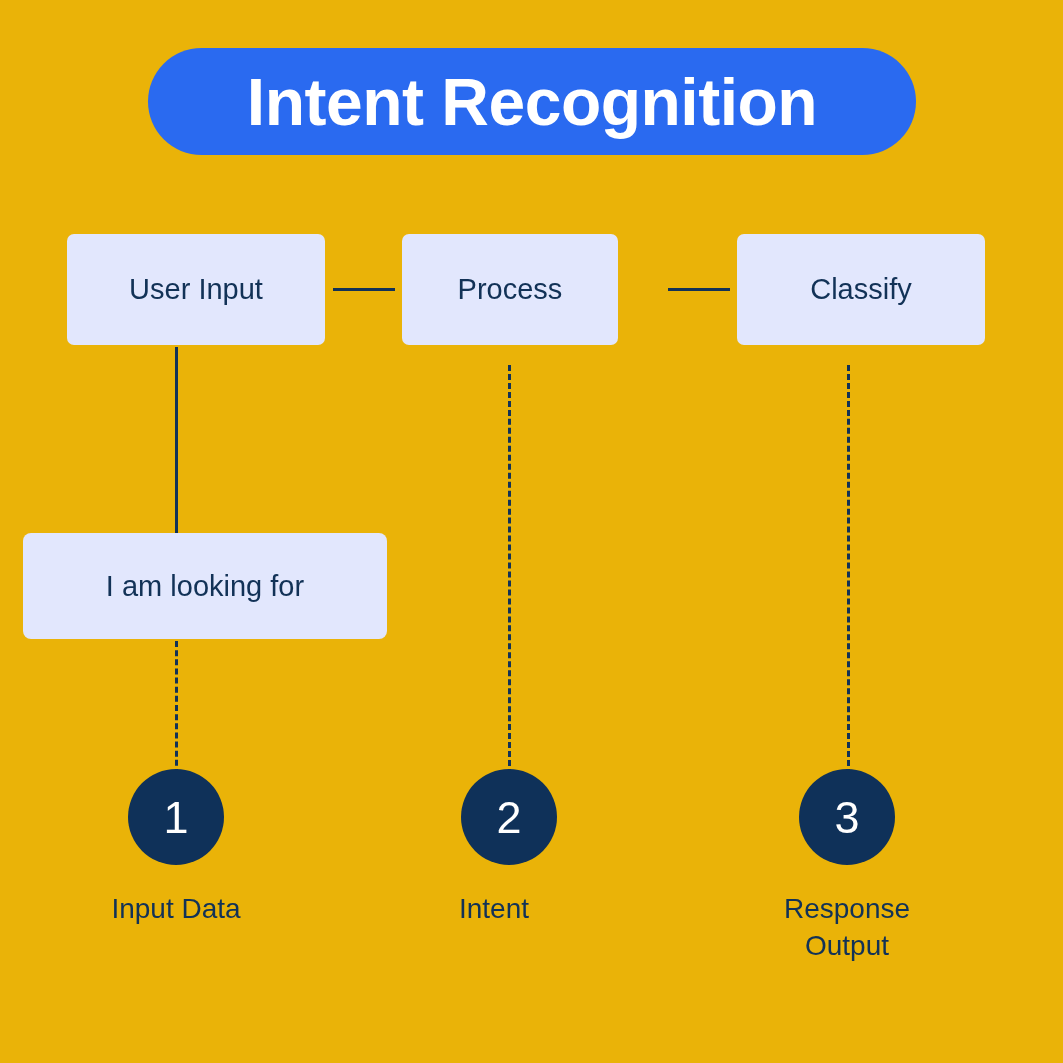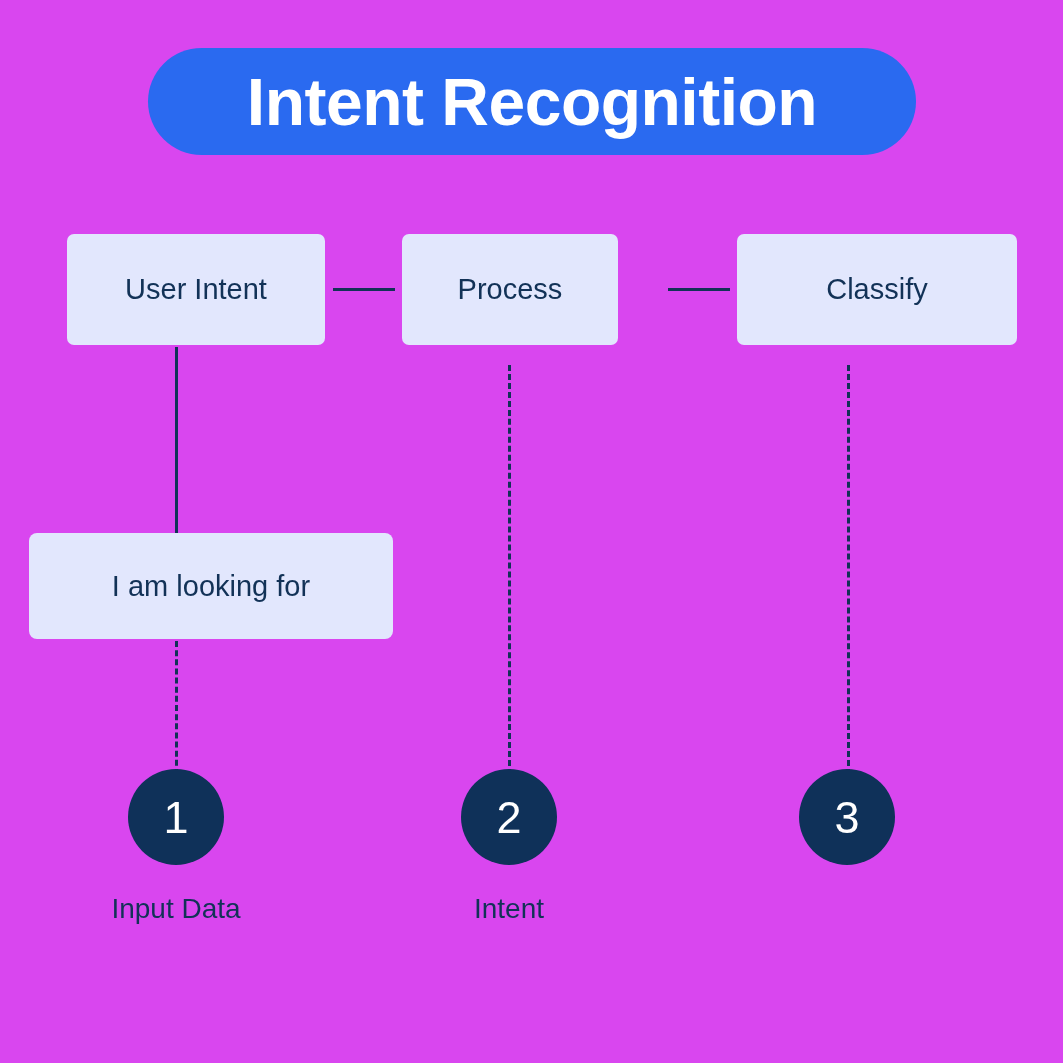--- a/index.html
+++ b/index.html
@@ -8,21 +8,21 @@
     background: #ffffff;
   }
   body {
     font-family: "Liberation Sans", sans-serif;
     -webkit-font-smoothing: antialiased;
   }
   #canvas {
     position: relative;
     width: 1063px;
     height: 1063px;
-    background: #d946ef;
+    background: #eab308;
     overflow: hidden;
   }
 
   
   .title-pill {
     position: absolute;
     left: 148px;
     top: 48px;
     width: 768px;
     height: 107px;
@@ -53,21 +53,21 @@
   }
   .stage-label {
     color: #123257;
     font-size: 29px;
     font-weight: 400;
     line-height: 1.1;
     white-space: nowrap;
   }
   #box-user-input { left: 67px;  top: 234px; width: 258px; }
   #box-process    { left: 402px; top: 234px; width: 216px; }
-  #box-classify   { left: 737px; top: 234px; width: 280px; }
+  #box-classify   { left: 737px; top: 234px; width: 248px; }
 
   
   .h-connector {
     position: absolute;
     height: 3px;
     background: #123257;
     top: 288px;
   }
   #conn-1 { left: 333px; width: 62px; }
   #conn-2 { left: 668px; width: 62px; }
@@ -96,21 +96,20 @@
     left: 23px;
     top: 533px;
     width: 364px;
     height: 106px;
     background: #E2E7FD;
     border-radius: 8px;
     display: flex;
     flex-direction: column;
     align-items: center;
     justify-content: center;
-    margin-left: 6px;
   }
   .speech-line {
     color: #123257;
     font-size: 29px;
     font-weight: 400;
     line-height: 1.33;
     white-space: nowrap;
   }
 
   
@@ -139,34 +138,34 @@
     position: absolute;
     top: 890px;
     width: 320px;
     text-align: center;
     color: #123257;
     font-size: 28px;
     font-weight: 400;
     line-height: 1.33;
   }
   #caption-1 { left: 16px;  }
-  #caption-2 { left: 349px; }
+  #caption-2 { left: 334px; }
   #caption-3 { left: 687px; }
 </style>
 </head>
 <body>
 
 <div id="canvas">
 
   <div class="title-pill">
     <span class="title-text">Intent Recognition</span>
   </div>
 
   <div class="stage-box" id="box-user-input">
-    <span class="stage-label">User Intent</span>
+    <span class="stage-label">User Input</span>
   </div>
 
   <div class="h-connector" id="conn-1"></div>
 
   <div class="stage-box" id="box-process">
     <span class="stage-label">Process</span>
   </div>
 
   <div class="h-connector" id="conn-2"></div>
 
@@ -193,14 +192,18 @@
     <span class="num-circle-text">3</span>
   </div>
 
   <div class="step-caption" id="caption-1">
     <div>Input Data</div>
     <div></div>
   </div>
   <div class="step-caption" id="caption-2">
     <div>Intent</div>
   </div>
+  <div class="step-caption" id="caption-3">
+    <div>Response</div>
+    <div>Output</div>
+  </div>
 
 </div>
 
 </body></html>

